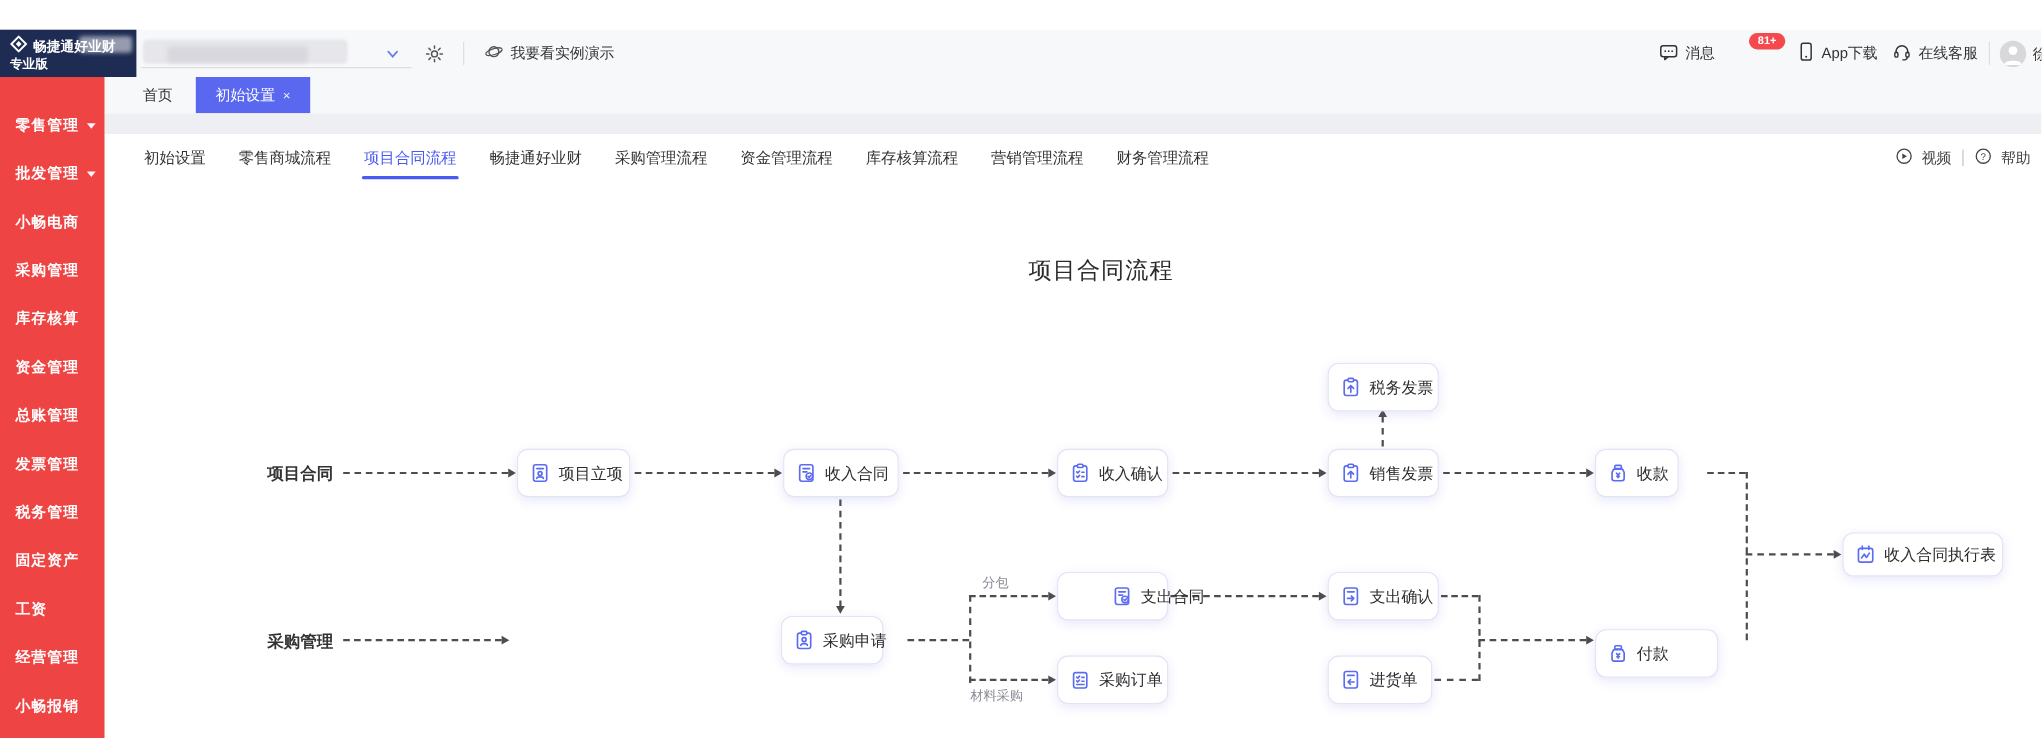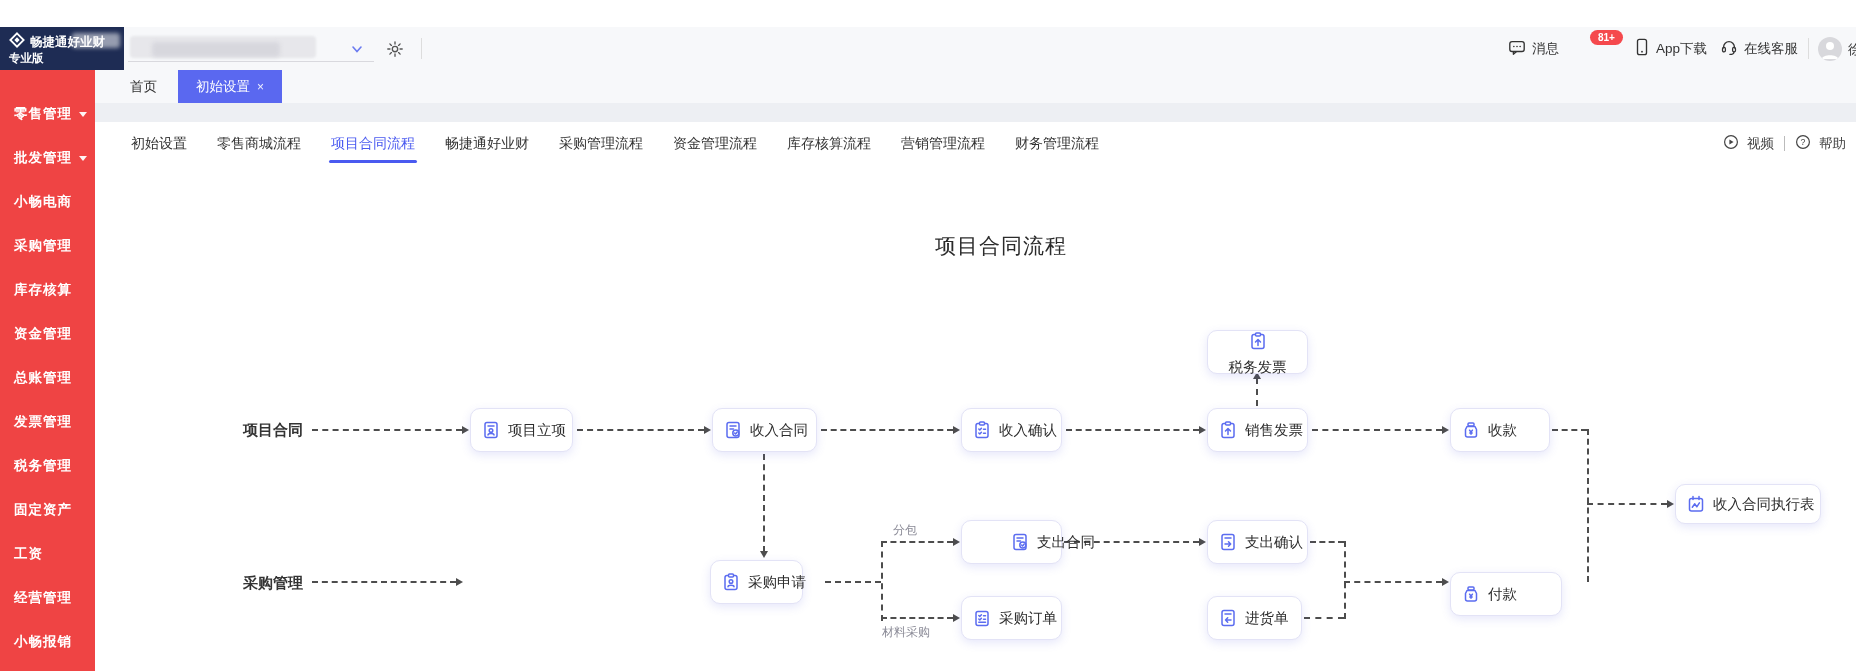--- a/index.html
+++ b/index.html
@@ -92,20 +92,29 @@
         <path d="M3 5 L7 9.5 L11 5" fill="none" stroke="#6b7bf0" stroke-width="1.6" stroke-linecap="round"></path>
       </svg>
   </div>
   <div class="tb-item" style="left:386px;">
     <svg width="18" height="18" viewBox="0 0 20 20">
         <circle cx="10" cy="10" r="3" fill="none" stroke="#555" stroke-width="1.5"></circle>
         <path d="M10 2v2.4 M10 15.6V18 M2 10h2.4 M15.6 10H18 M4.3 4.3l1.7 1.7 M14 14l1.7 1.7 M15.7 4.3 14 6 M6 14l-1.7 1.7" stroke="#555" stroke-width="1.5" stroke-linecap="round"></path>
       </svg>
   </div>
   <div class="tb-divider" style="left:421px;"></div>
+  <div class="tb-item" style="left:440px;">
+    <span>
+      <svg width="18" height="18" viewBox="0 0 20 20">
+          <circle cx="10" cy="10" r="5" fill="none" stroke="#555" stroke-width="1.4"></circle>
+          <ellipse cx="10" cy="10" rx="8.6" ry="3" fill="none" stroke="#555" stroke-width="1.2" transform="rotate(-18 10 10)"></ellipse>
+        </svg>
+    </span>
+    <span>我要看实例演示</span>
+  </div>
 
   <div class="tb-item" style="left:1508px;">
     <span>
       <svg width="18" height="18" viewBox="0 0 20 20">
           <rect x="2" y="4" width="16" height="11" rx="2.5" fill="none" stroke="#333" stroke-width="1.5"></rect>
           <path d="M6 15 L6 18 L9.5 15" fill="none" stroke="#333" stroke-width="1.5" stroke-linejoin="round"></path>
           <circle cx="6.5" cy="9.5" r=".9" fill="#333"></circle>
           <circle cx="10" cy="9.5" r=".9" fill="#333"></circle>
           <circle cx="13.5" cy="9.5" r=".9" fill="#333"></circle>
         </svg>
@@ -299,32 +308,32 @@
     <span class="nicon">
         <svg width="20" height="20" viewBox="0 0 20 20" fill="none" stroke="#5b6cf0" stroke-width="1.5" stroke-linecap="round" stroke-linejoin="round">
           <rect x="4" y="3.5" width="12" height="14" rx="2"></rect>
           <rect x="7.5" y="2" width="5" height="3" rx="1" fill="#fff"></rect>
           <path d="M10 14.5V8.5 M7.5 11L10 8.5 12.5 11"></path>
         </svg>
       </span>
     <span>销售发票</span>
   </div>
 
-  <div class="node" style="left:1450px;top:408px;width:100px;">
+  <div class="node" style="left:1450px;top:408px;width:76px;">
     <span class="nicon">
         <svg width="20" height="20" viewBox="0 0 20 20" fill="none" stroke="#5b6cf0" stroke-width="1.5" stroke-linecap="round" stroke-linejoin="round">
           <rect x="7" y="3" width="6" height="3" rx="1"></rect>
           <path d="M6 6.5h8l1.5 3v5.5a2 2 0 0 1-2 2h-7a2 2 0 0 1-2-2V9.5z"></path>
           <path d="M8.6 10.2l1.4 1.7 1.4-1.7 M10 11.9v2.4 M8.8 13h2.4"></path>
         </svg>
       </span>
     <span>收款</span>
   </div>
 
-  <div class="node" style="left:1207px;top:330px;width:101px;flex-direction:column;">
+  <div class="node" style="left:1207px;top:330px;width:101px;">
     <span class="nicon">
         <svg width="20" height="20" viewBox="0 0 20 20" fill="none" stroke="#5b6cf0" stroke-width="1.5" stroke-linecap="round" stroke-linejoin="round">
           <rect x="4" y="3.5" width="12" height="14" rx="2"></rect>
           <rect x="7.5" y="2" width="5" height="3" rx="1" fill="#fff"></rect>
           <path d="M10 14.5V8.5 M7.5 11L10 8.5 12.5 11"></path>
         </svg>
       </span>
     <span>税务发票</span>
   </div>
 

